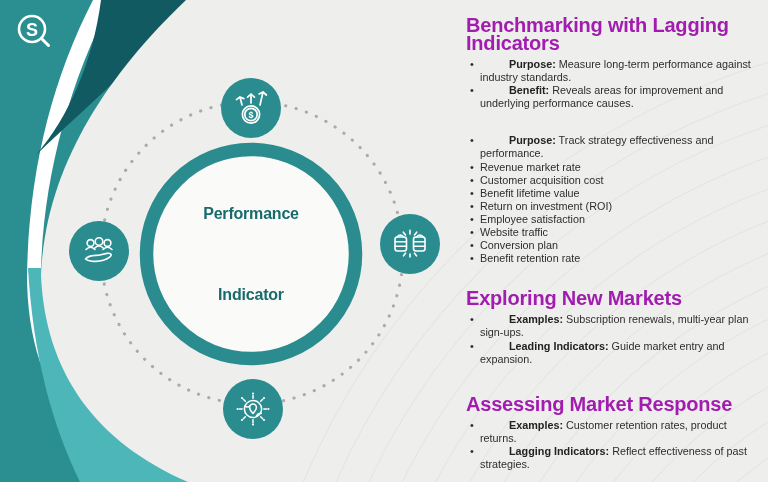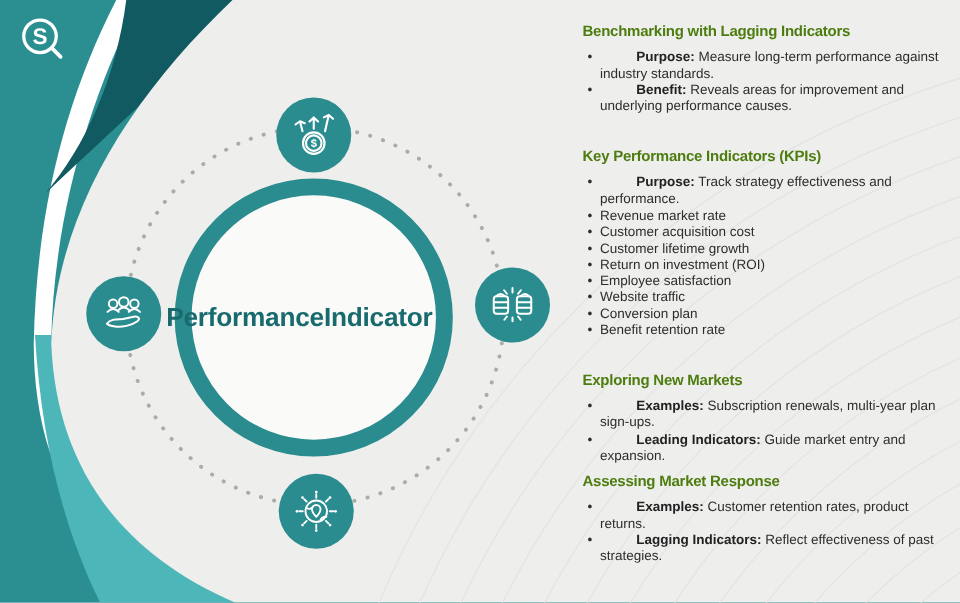--- a/index.html
+++ b/index.html
@@ -10,44 +10,44 @@
   }
   svg{display:block;}
   .layer{position:absolute;left:0;top:0;width:768px;height:482px;}
 
   
   .logo{position:absolute;left:13px;top:11px;width:52px;height:52px;}
 
   
   .hub-label{
     position:absolute;left:156px;top:205px;width:190px;height:100px;
-    display:flex;flex-direction:row;justify-content:flex-end;align-items:center;
-    text-align:center;color:#186A6E;font-weight:bold;font-size:21px;line-height:1.18;
+    display:flex;flex-direction:column;justify-content:space-between;align-items:center;
+    text-align:center;color:#186A6E;font-weight:bold;font-size:16px;line-height:1.18;
     letter-spacing:-.2px;
   }
 
   
   .content{position:absolute;left:466px;top:16px;width:298px;}
   .section h3{
-    margin:0 0 6px 0;font-size:12px;line-height:18px;color:#4d7c0f;
+    margin:0 0 6px 0;font-size:20px;line-height:18px;color:#a21caf;
     letter-spacing:-.2px;
   }
   .section ul{margin:0;padding:0;list-style:none;}
   .section li{
     position:relative;padding-left:14px;font-size:10.8px;line-height:13.1px;
     color:#2D2D2D;
   }
   .section li::before{
     content:"\2022";position:absolute;left:4px;top:0;color:#2D2D2D;
     font-size:11px;line-height:13px;
   }
   .section li b{color:#222;padding-left:29px;}
   .section + .section{margin-top:24px;}
   .section:nth-of-type(3){}
-  .section:nth-of-type(4){margin-top:4px;}
+  .section:nth-of-type(4){margin-top:29px;}
 </style>
 </head>
 <body>
 
 <svg class="layer" viewBox="0 0 768 482">
   <rect x="0" y="0" width="768" height="482" fill="#2B8F92"></rect>
 
   <path d="M 93,0 C 52,80 29,170 27,275 C 27,305 31,335 40,362
            C 46,335 43,305 41,272 C 43,180 68,85 112,0 Z" fill="#FFFFFF"></path>
 
@@ -157,26 +157,25 @@
 
 <div class="content" id="content-column">
     <div class="section">
       <h3>Benchmarking with Lagging Indicators</h3>
       <ul>
         <li><b>Purpose:</b><span> Measure long-term performance against industry standards.</span></li>
         <li><b>Benefit:</b><span> Reveals areas for improvement and underlying performance causes.</span></li>
       </ul>
     </div>
     <div class="section">
-      <h3>Key Performance Indicators (KPIs)</h3>
       <ul>
         <li><b>Purpose:</b><span> Track strategy effectiveness and performance.</span></li>
         <li><span>Revenue market rate</span></li>
         <li><span>Customer acquisition cost</span></li>
-        <li><span>Customer lifetime growth</span></li>
+        <li><span>Benefit lifetime value</span></li>
         <li><span>Return on investment (ROI)</span></li>
         <li><span>Employee satisfaction</span></li>
         <li><span>Website traffic</span></li>
         <li><span>Conversion plan</span></li>
         <li><span>Benefit retention rate</span></li>
       </ul>
     </div>
     <div class="section">
       <h3>Exploring New Markets</h3>
       <ul>

